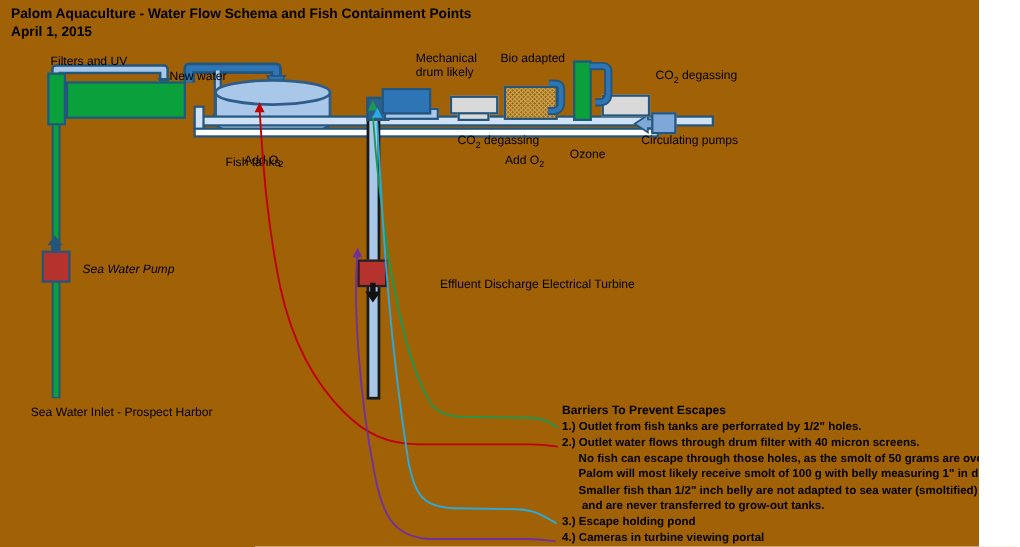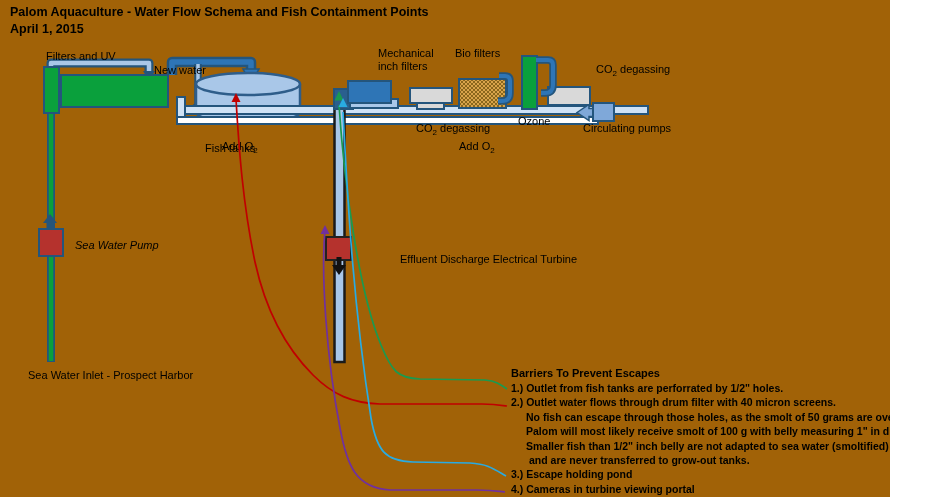--- a/index.html
+++ b/index.html
@@ -102,32 +102,32 @@
   <div class="equip red-fill" style="left:38px; top:228px; width:26px; height:29px;"></div>
   <div class="equip red-fill" style="left:325px; top:236px; width:27px; height:25px; border-color:#222;"></div>
 
   <div class="title" style="left:10px; top:5px;">Palom Aquaculture - Water Flow Schema and Fish Containment Points</div>
   <div class="title" style="left:10px; top:22px;">April 1, 2015</div>
 
   <div class="lbl" style="left:46px;  top:50px;">Filters and UV</div>
   <div class="lbl" style="left:154px; top:64px;">New water</div>
   <div class="lbl" style="left:332px; top:47px;margin-left:46px;">
     <div>Mechanical</div>
-    <div>inch filters</div>
+    <div>drum likely</div>
   </div>
-  <div class="lbl" style="left:455px; top:47px;">Bio filters</div>
+  <div class="lbl" style="left:455px; top:47px;">Bio adapted</div>
   <div class="lbl" style="left:596px; top:63px;"><span>CO</span><sub>2</sub><span> degassing</span></div>
 
   <div class="lbl" style="left:205px; top:122px;margin-top:20px;">Fish tanks</div>
   <div class="lbl" style="left:222px; top:140px;"><span>Add O</span><sub>2</sub></div>
 
   <div class="lbl" style="left:416px; top:122px;"><span>CO</span><sub>2</sub><span> degassing</span></div>
   <div class="lbl" style="left:459px; top:140px;"><span>Add O</span><sub>2</sub></div>
 
-  <div class="lbl" style="left:518px; top:115px;">Ozone</div>
+  <div class="lbl" style="left:518px; top:135px;">Ozone</div>
   <div class="lbl" style="left:583px; top:122px;">Circulating pumps</div>
 
   <div class="lbl" style="left:75px; top:239px;font-style:italic;">Sea Water Pump</div>
   <div class="lbl" style="left:400px; top:253px;">Effluent Discharge Electrical Turbine</div>
   <div class="lbl" style="left:28px; top:369px;">Sea Water Inlet - Prospect Harbor</div>
 
   <div id="barriers">
     <div class="bar-head">Barriers To Prevent Escapes</div>
     <div class="bar-line">1.) Outlet from fish tanks are perforrated by 1/2" holes.</div>
     <div class="bar-line">2.) Outlet water flows through drum filter with 40 micron screens.</div>

